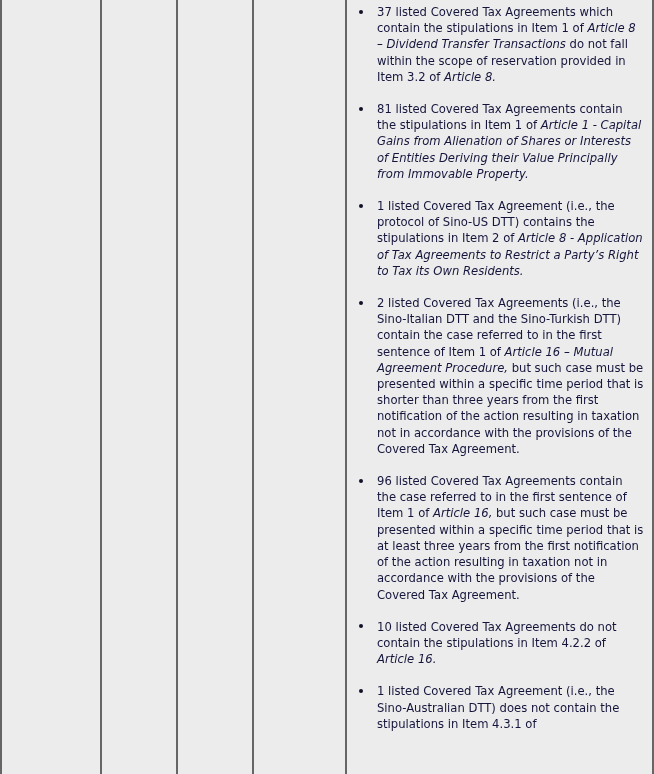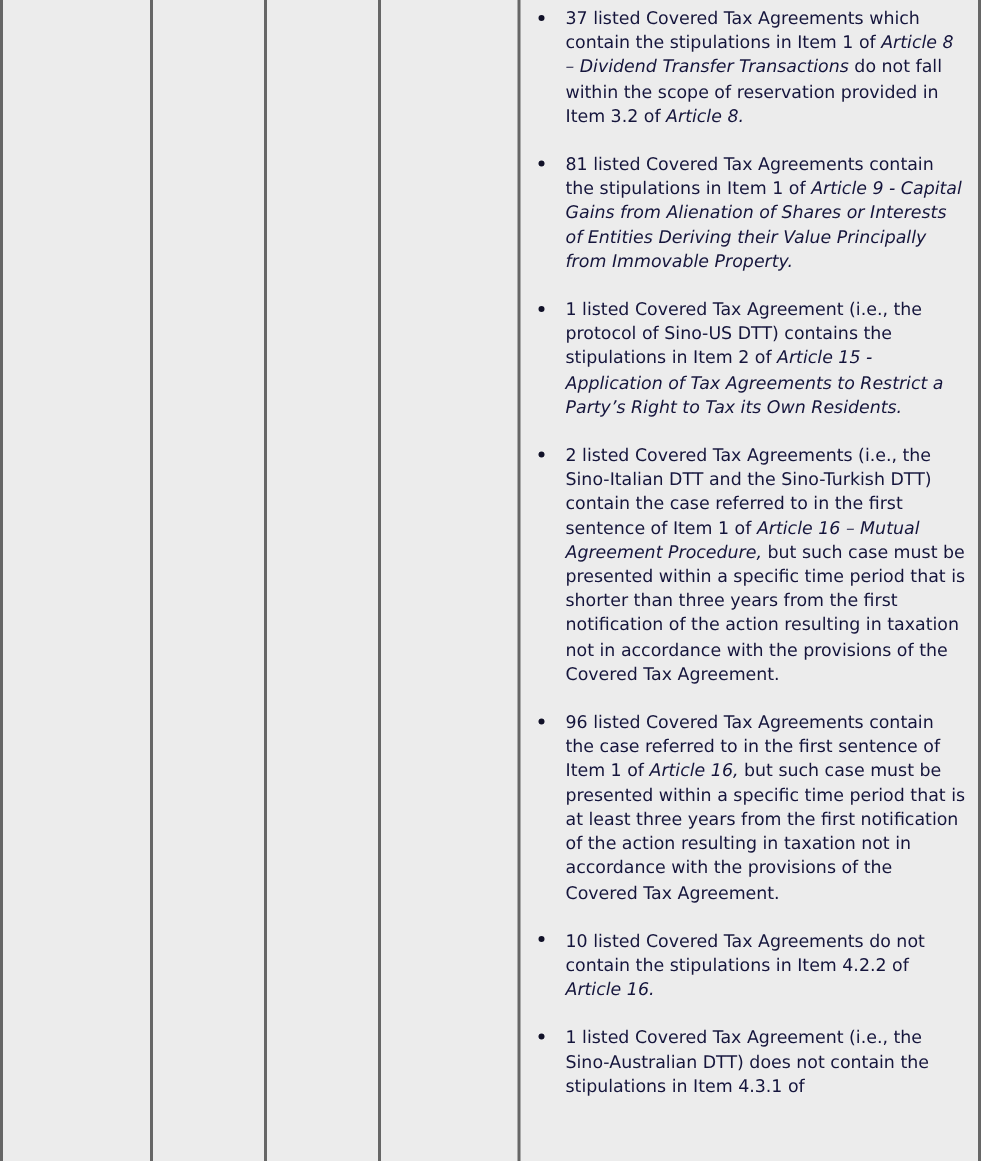--- a/index.html
+++ b/index.html
@@ -82,22 +82,22 @@
 <div class="doc-table">
 
   <div class="col col-1 first" style="border-color: rgb(102, 102, 102); background: rgb(236, 236, 236);"></div>
   <div class="col col-2" style="border-color: rgb(102, 102, 102); background: rgb(236, 236, 236);"></div>
   <div class="col col-3" style="border-color: rgb(102, 102, 102); background: rgb(236, 236, 236);"></div>
   <div class="col col-4" style="border-color: rgb(102, 102, 102); background: rgb(236, 236, 236);"></div>
 
   <div class="col-content" style="border-color: rgb(102, 102, 102); background: rgb(236, 236, 236);">
     <ul class="bullets">
         <li style="color: rgb(21, 21, 60);"><span class="bullet-dot"></span><span class="bullet-text">37 listed Covered Tax Agreements which contain the stipulations in Item 1 of <i>Article 8 – Dividend Transfer Transactions</i> do not fall within the scope of reservation provided in Item 3.2 of <i>Article 8.</i></span></li>
-        <li style="color: rgb(21, 21, 60);"><span class="bullet-dot"></span><span class="bullet-text">81 listed Covered Tax Agreements contain the stipulations in Item 1 of <i>Article 9 - Capital Gains from Alienation of Shares or Interests of Entities Deriving their Value Principally from Immovable Property.</i></span></li>
-        <li style="color: rgb(21, 21, 60);"><span class="bullet-dot"></span><span class="bullet-text">1 listed Covered Tax Agreement (i.e., the protocol of Sino-US DTT) contains the stipulations in Item 2 of <i>Article 15 - Application of Tax Agreements to Restrict a Party’s Right to Tax its Own Residents.</i></span></li>
+        <li style="color: rgb(21, 21, 60);"><span class="bullet-dot"></span><span class="bullet-text">81 listed Covered Tax Agreements contain the stipulations in Item 1 of <i>Article 1 - Capital Gains from Alienation of Shares or Interests of Entities Deriving their Value Principally from Immovable Property.</i></span></li>
+        <li style="color: rgb(21, 21, 60);"><span class="bullet-dot"></span><span class="bullet-text">1 listed Covered Tax Agreement (i.e., the protocol of Sino-US DTT) contains the stipulations in Item 2 of <i>Article 8 - Application of Tax Agreements to Restrict a Party’s Right to Tax its Own Residents.</i></span></li>
         <li style="color: rgb(21, 21, 60);"><span class="bullet-dot"></span><span class="bullet-text">2 listed Covered Tax Agreements (i.e., the Sino-Italian DTT and the Sino-Turkish DTT) contain the case referred to in the first sentence of Item 1 of <i>Article 16 – Mutual Agreement Procedure,</i> but such case must be presented within a specific time period that is shorter than three years from the first notification of the action resulting in taxation not in accordance with the provisions of the Covered Tax Agreement.</span></li>
         <li style="color: rgb(21, 21, 60);"><span class="bullet-dot"></span><span class="bullet-text">96 listed Covered Tax Agreements contain the case referred to in the first sentence of Item 1 of <i>Article 16,</i> but such case must be presented within a specific time period that is at least three years from the first notification of the action resulting in taxation not in accordance with the provisions of the Covered Tax Agreement.</span></li>
         <li style="color: rgb(21, 21, 60);"><span class="bullet-dot"></span><span class="bullet-text">10 listed Covered Tax Agreements do not contain the stipulations in Item 4.2.2 of <i>Article 16.</i></span></li>
         <li style="color: rgb(21, 21, 60);"><span class="bullet-dot"></span><span class="bullet-text">1 listed Covered Tax Agreement (i.e., the Sino-Australian DTT) does not contain the stipulations in Item 4.3.1 of </span></li>
       </ul>
   </div>
 
 </div>
 
 </body></html>

